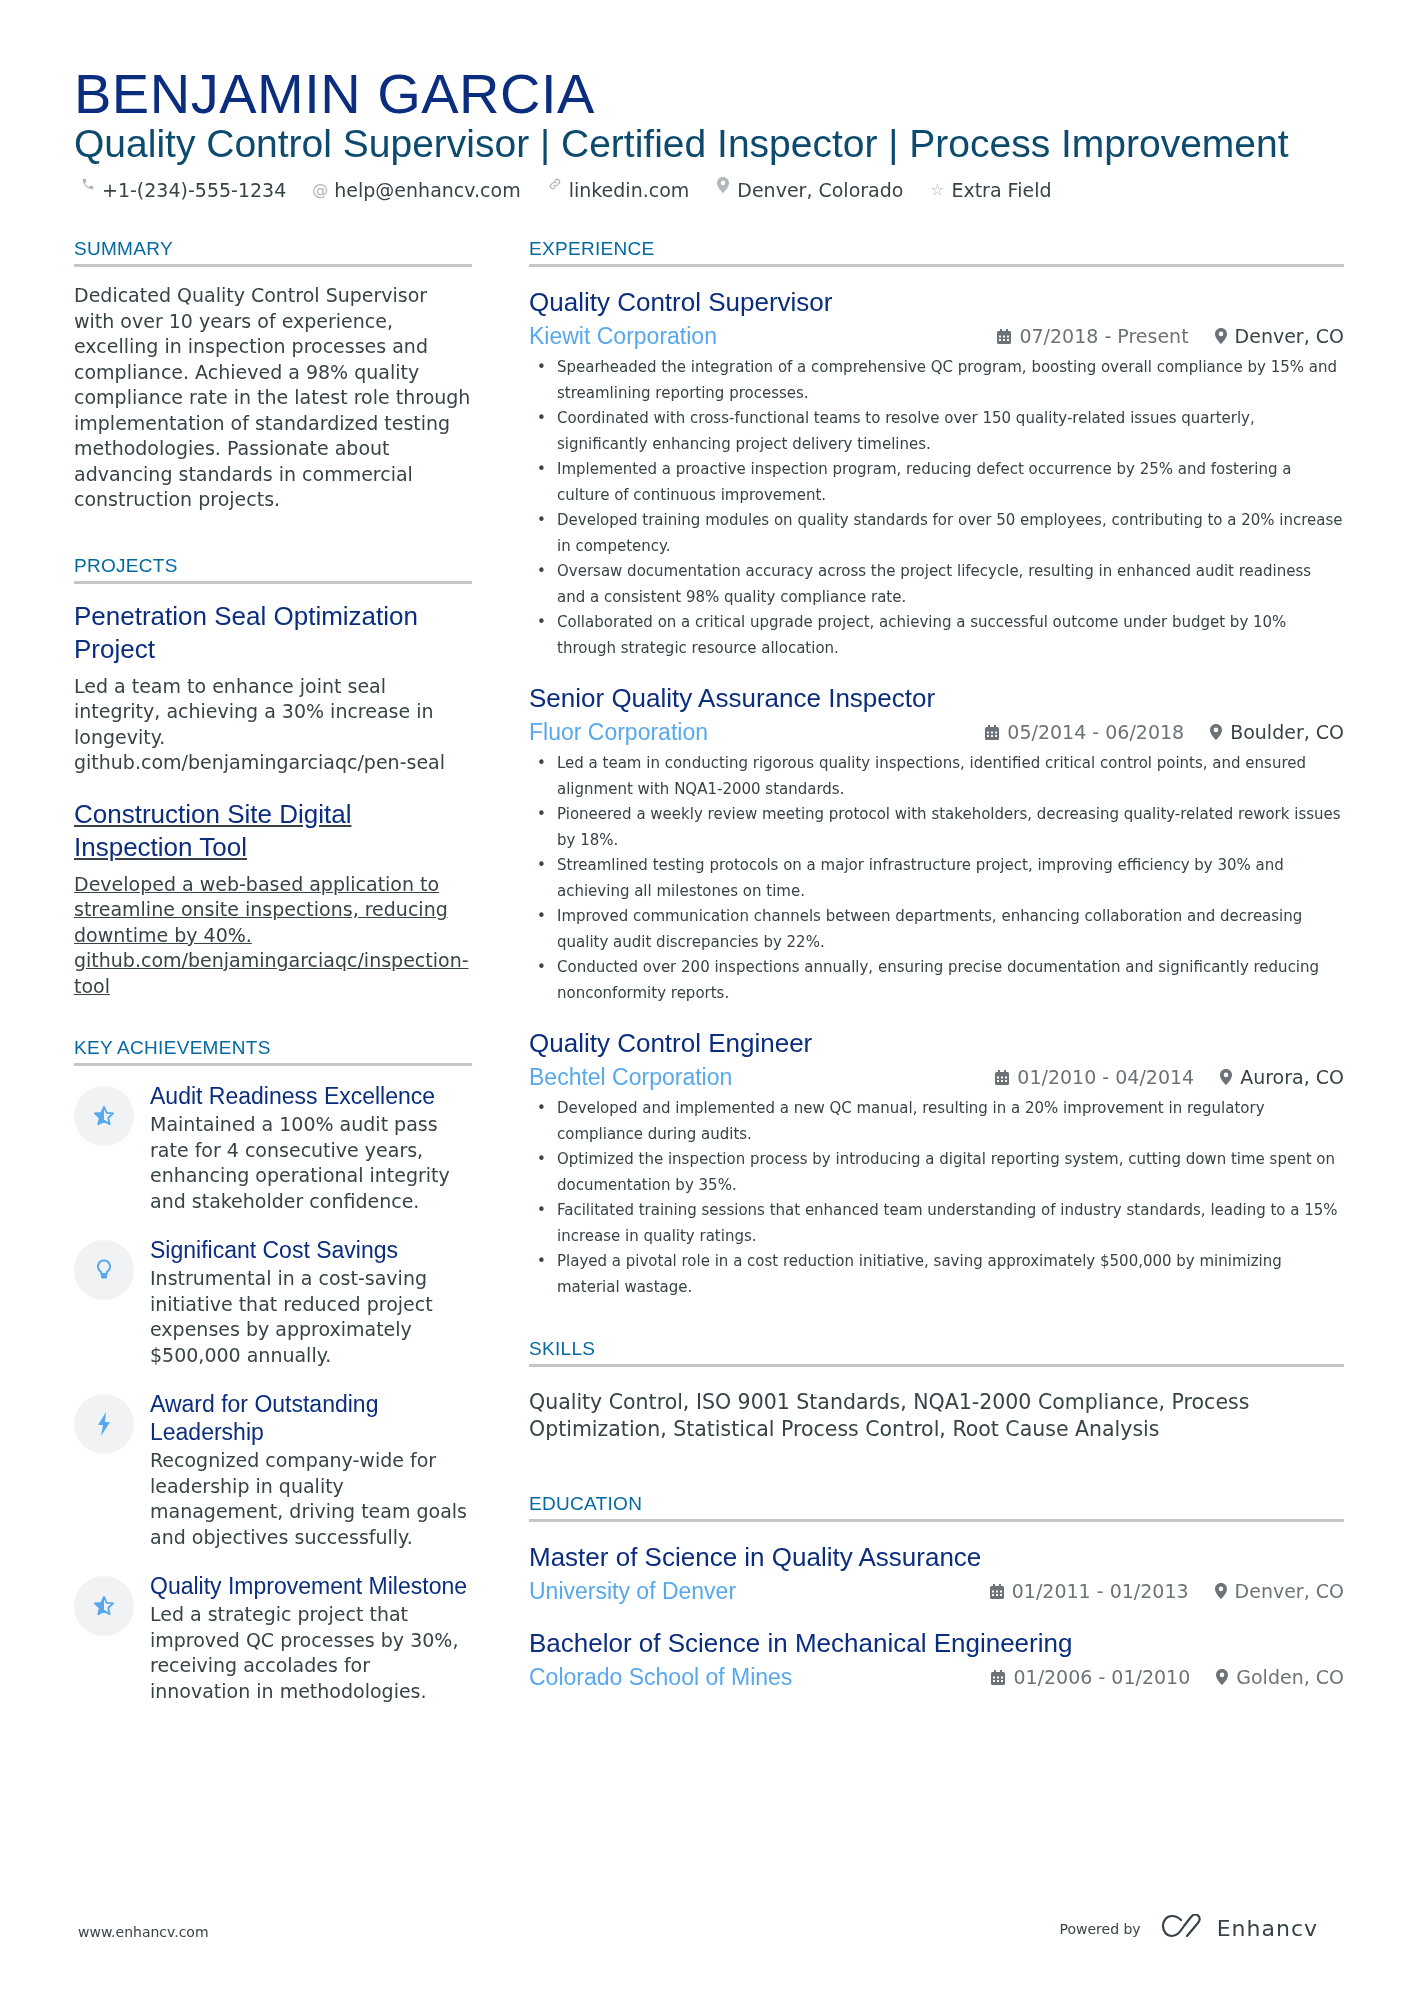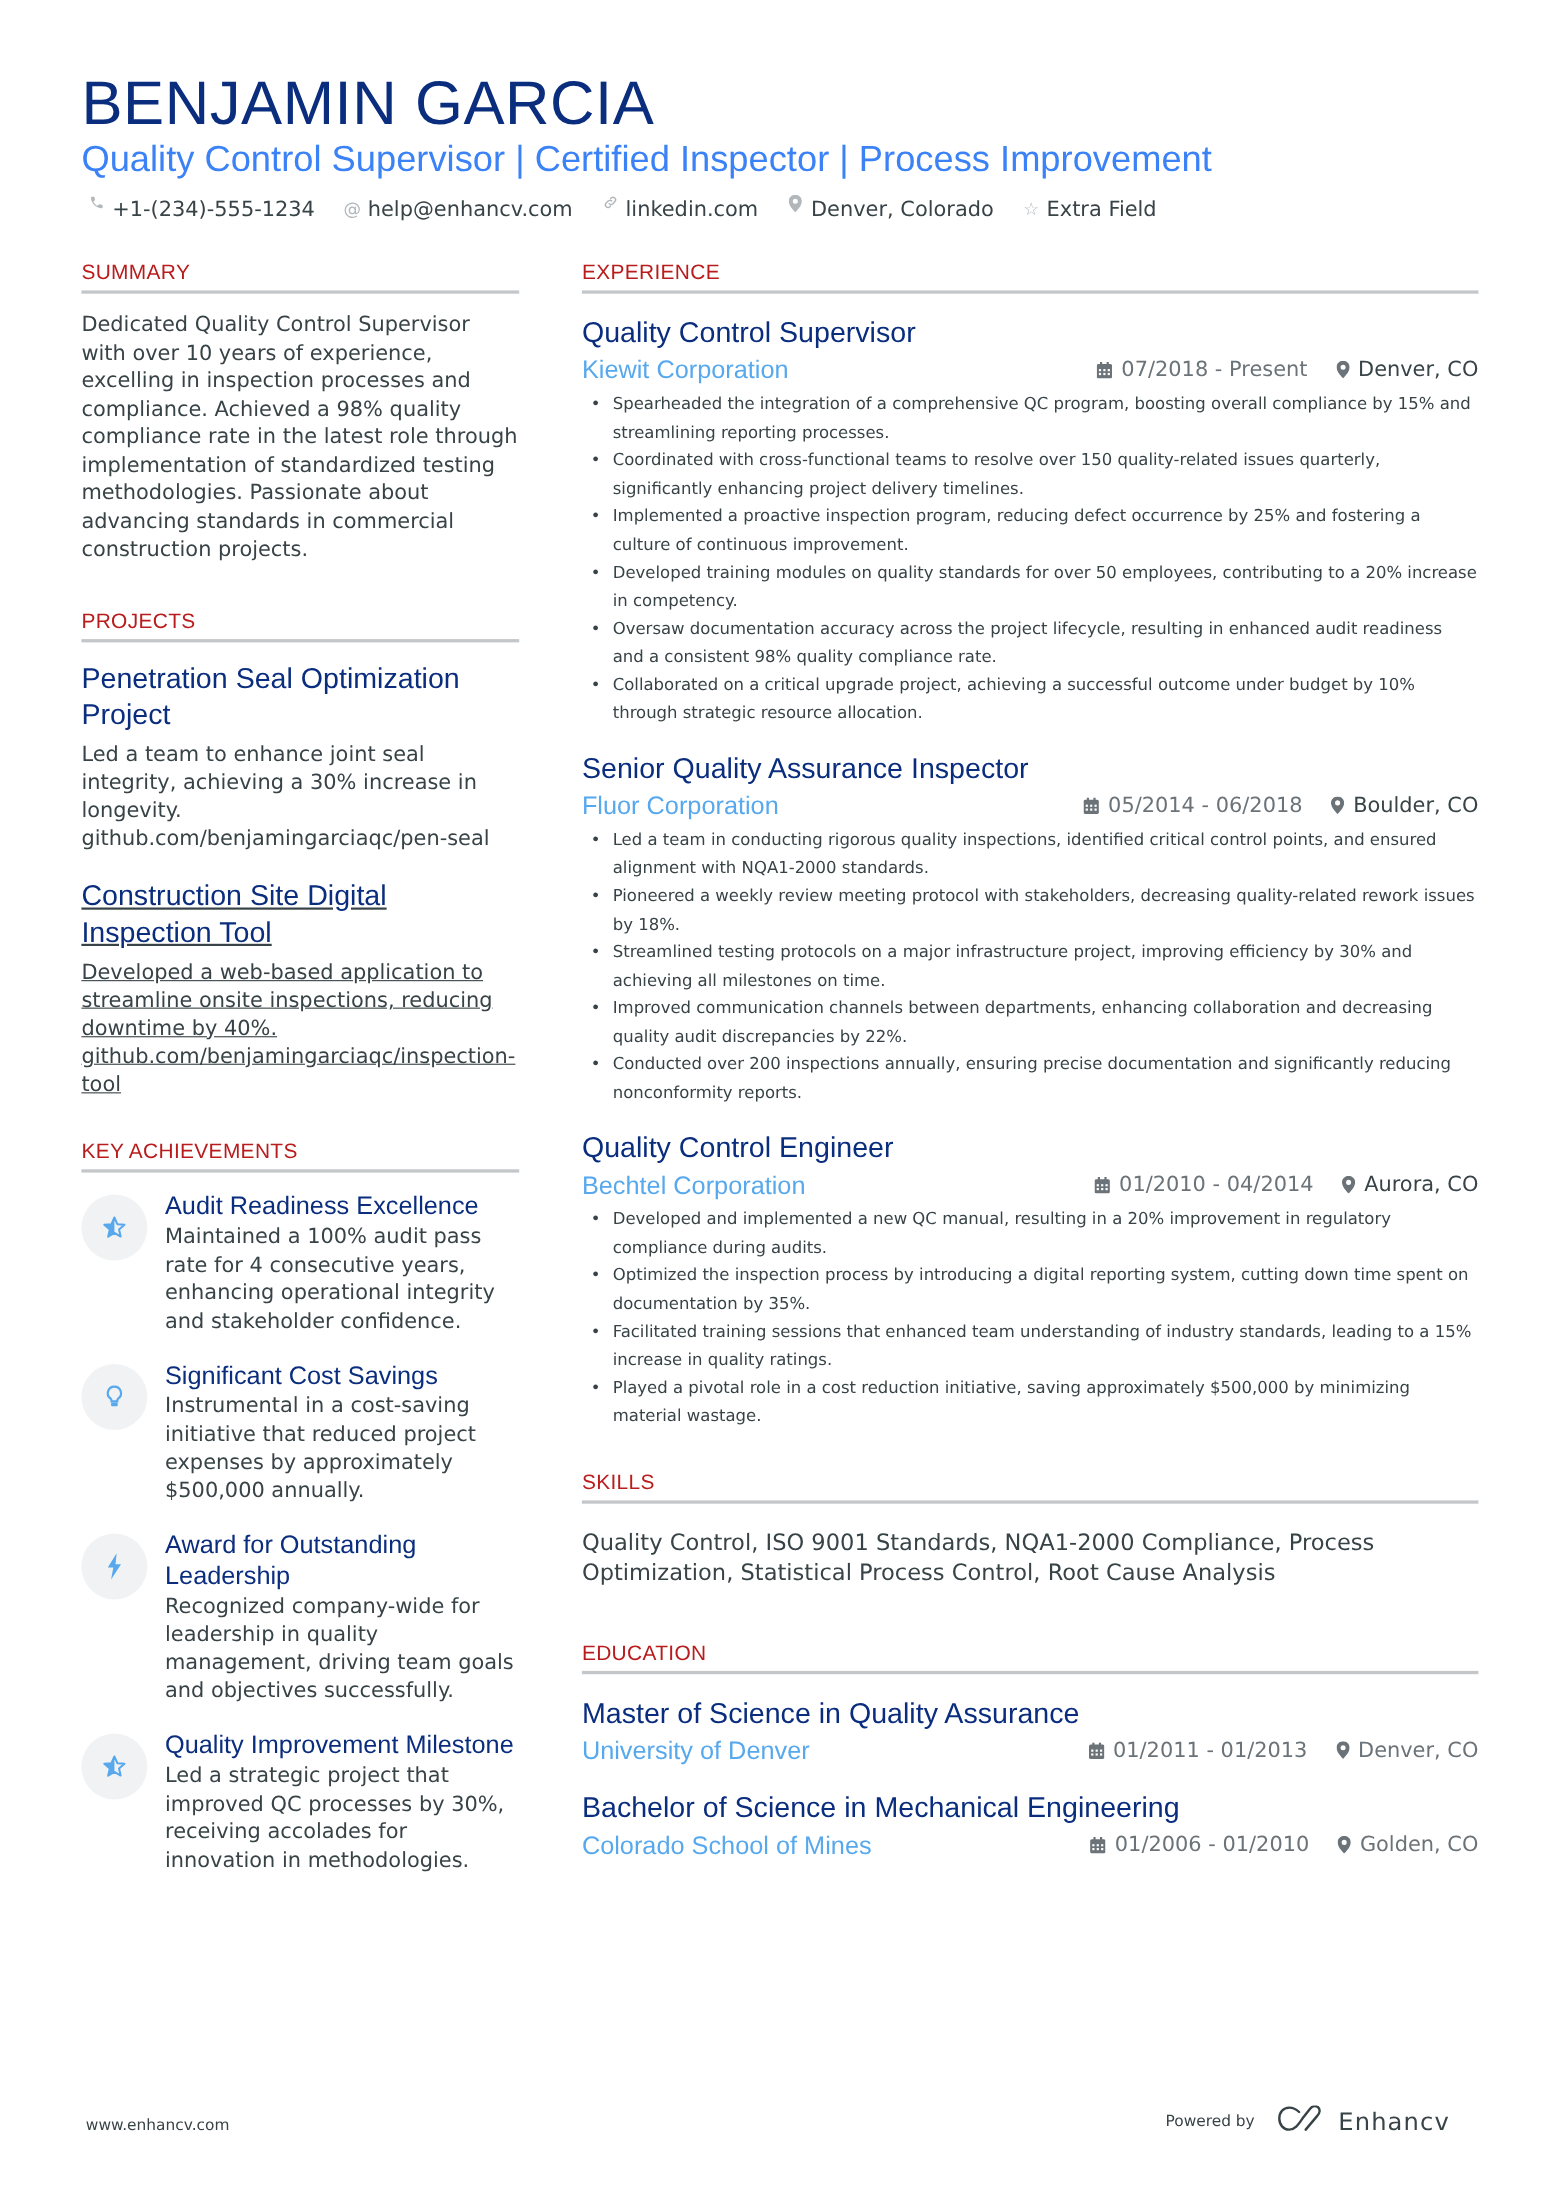--- a/index.html
+++ b/index.html
@@ -9,34 +9,34 @@
     font-family: "DejaVu Sans", "Liberation Sans", sans-serif;
     color: #384347;
   }
   .name {
     position: absolute; left: 74px; top: 62px;
     font-family: "Liberation Sans", sans-serif; font-size: 56px; font-weight: 400;
     color: #0a2d7e; letter-spacing: 0.5px; line-height: 64px;
   }
   .tagline {
     position: absolute; left: 74px; top: 126px;
-    font-family: "Liberation Sans", sans-serif; font-size: 33px; color: #3b82f6; line-height: 36px;
+    font-family: "Liberation Sans", sans-serif; font-size: 39px; color: #0c4a6e; line-height: 36px;
   }
   .contacts {
     position: absolute; left: 80px; top: 177px; display: flex; gap: 26px; align-items: center;
     font-size: 19px; color: #384347; line-height: 26px;
   }
   .contact { display: flex; align-items: flex-start; gap: 6px; }
   .contact .ic { color: #b2b7bb; font-size: 16px; width: 16px; display: inline-flex; justify-content: center; }
 
   .col-left { position: absolute; left: 74px; top: 236px; width: 398px; }
   .col-right { position: absolute; left: 529px; top: 236px; width: 815px; }
 
   .sec-title {
-    font-family: "Liberation Sans", sans-serif; font-size: 19px; color: #b91c1c;
+    font-family: "Liberation Sans", sans-serif; font-size: 19px; color: #0369a1;
     text-transform: uppercase; letter-spacing: 0.3px; line-height: 26px;
     border-bottom: 3px solid #c4c7ca; padding-bottom: 2px; margin-bottom: 16px;
   }
   .body-text { font-size: 19px; line-height: 25.5px; color: #384347; }
 
   .summary { margin-bottom: 40px; }
 
   .proj { margin-bottom: 14px; }
   .proj-title {
     font-family: "Liberation Sans", sans-serif; font-size: 26px; color: #0a2d7e; line-height: 33px;

